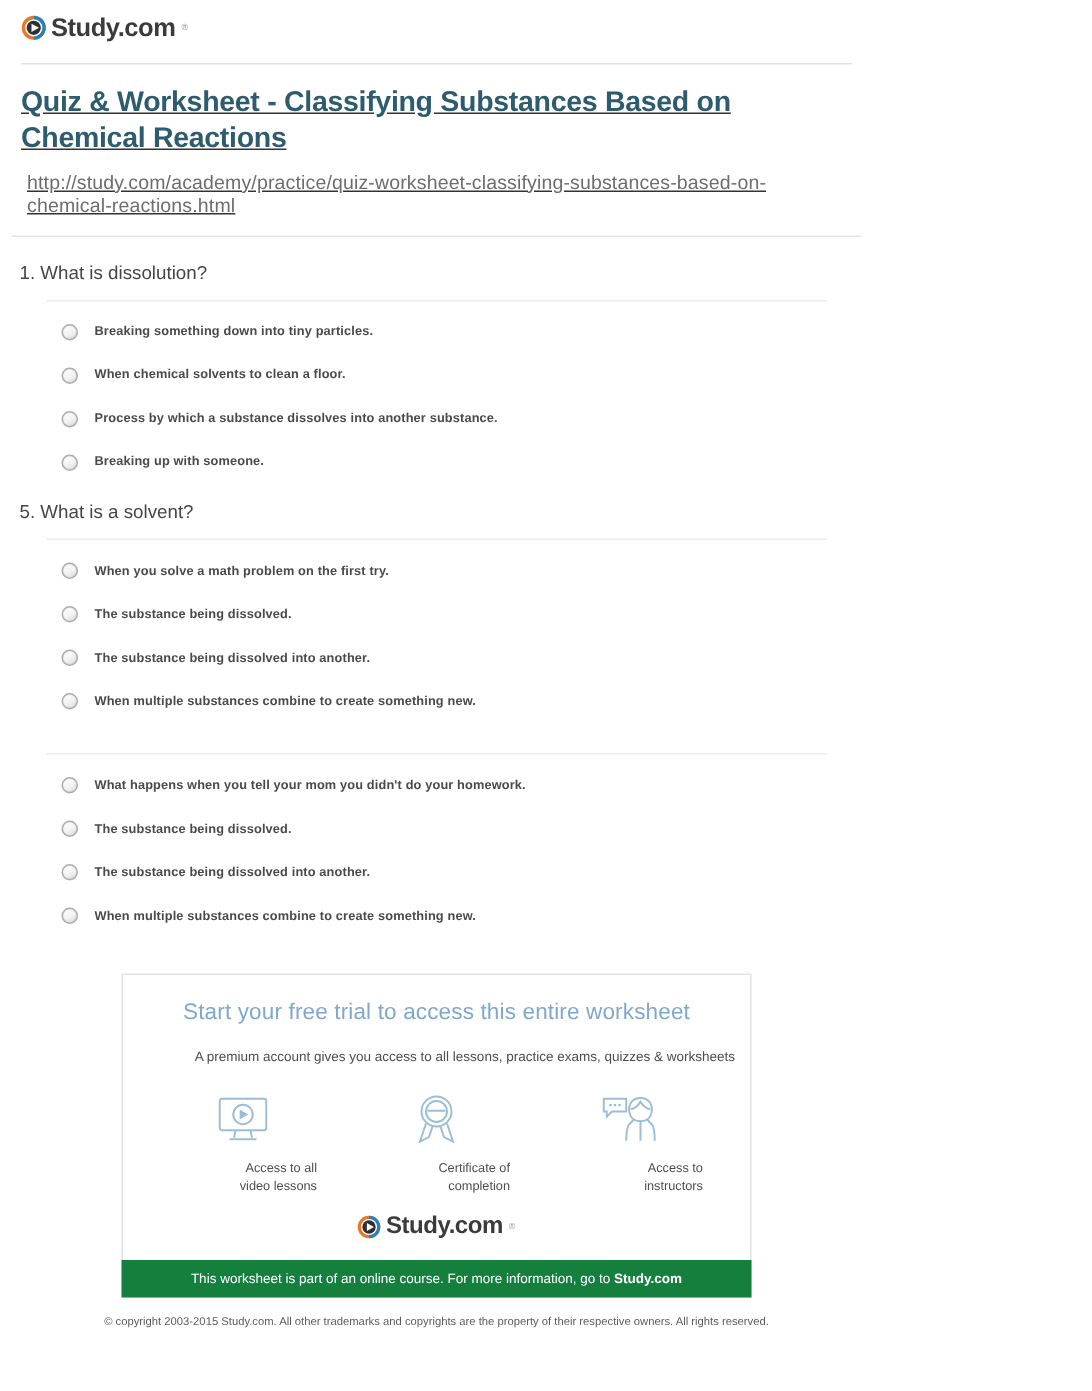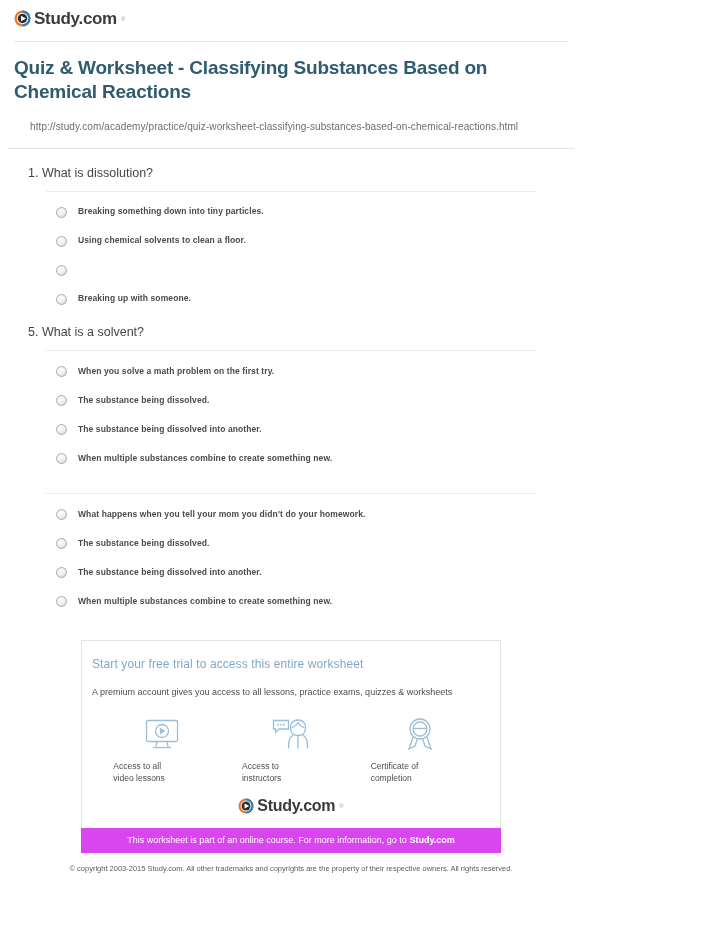--- a/index.html
+++ b/index.html
@@ -55,45 +55,46 @@
 
   .header-rule {
     border: 0;
     border-top: 1px solid #e2e2e2;
     margin: 10px 14px 0 14px;
   }
 
   
   .title-block {
     padding: 14px 28px 0 14px;
+    text-decoration: underline;
   }
   .doc-title {
     font-size: 19px;
     font-weight: bold;
     line-height: 1.28;
     color: #2e5c6e;
     margin: 0 0 8px 0;
     max-width: 520px;
     letter-spacing: -0.2px;
   }
   .doc-url {
-    font-size: 10px;
+    font-size: 13px;
     color: #6d6d6d;
-    margin: 16px;
+    margin: 4px;
     letter-spacing: 0.1px;
   }
   .title-rule {
     border: 0;
     border-top: 1px solid #e4e4e4;
     margin: 13px 8px 0 8px;
   }
 
   
   .questions {
-    padding: 0 24px;
+    padding: 0 9px;
   }
   .question {
     padding-top: 16px;
   }
   .question-text {
     font-size: 12.5px;
     color: #454545;
     margin: 0 0 0 4px;
     font-weight: normal;
     line-height: 1.3;
@@ -140,43 +141,44 @@
     justify-content: center;
   }
   .promo-card {
     width: 420px;
     border: 1px solid #dfe3e6;
     background: #ffffff;
     box-sizing: border-box;
     padding: 16px 10px 0 10px;
   }
   .promo-headline {
-    font-size: 12px;
+    text-align: center;
+    font-size: 15px;
     color: #7fa8cc;
     margin: 0 0 5px 0;
     font-weight: normal;
     letter-spacing: 0.1px;
   }
   .promo-sub {
-    text-align: left;
+    text-align: right;
     font-size: 9px;
     color: #4d4d4d;
     margin: 16px 0 16px 0;
     line-height: 1.3;
   }
   .promo-features {
     display: flex;
     justify-content: space-around;
     align-items: flex-start;
     padding: 0 6px;
     margin-bottom: 14px;
   }
   .feature {
     width: 98px;
-    text-align: left;
+    text-align: right;
   }
   .feature-icon {
     height: 38px;
     display: flex;
     align-items: center;
     justify-content: center;
     margin-bottom: 7px;
   }
   .feature-icon svg {
     display: block;
@@ -191,21 +193,21 @@
     display: flex;
     justify-content: center;
     align-items: center;
     gap: 3px;
     margin-bottom: 14px;
   }
   .promo-logo .logo-text { font-size: 16px; }
   .promo-logo .logo-mark { width: 16px; height: 16px; }
 
   .promo-bar {
-    background: #d946ef;
+    background: #15803d;
     color: #ffffff;
     text-align: center;
     font-size: 9px;
     padding: 7px 4px;
     margin: 0 -11px -1px -11px;
     line-height: 1.2;
   }
   .promo-bar b { font-weight: bold; }
 
   
@@ -251,24 +253,25 @@
     <div class="question">
       <p class="question-text">1. What is dissolution?</p>
       <hr class="question-rule">
       <ul class="choices">
         <li class="choice">
           <span class="radio-glyph"></span>
           <span class="choice-text">Breaking something down into tiny particles.</span>
         </li>
         <li class="choice">
           <span class="radio-glyph"></span>
-          <span class="choice-text">Using chemical solvents to clean a floor.</span>
-        </li>
-        <li class="choice">
-          <span class="radio-glyph"></span>
+          <span class="choice-text">When chemical solvents to clean a floor.</span>
+        </li>
+        <li class="choice">
+          <span class="radio-glyph"></span>
+          <span class="choice-text">Process by which a substance dissolves into another substance.</span>
         </li>
         <li class="choice">
           <span class="radio-glyph"></span>
           <span class="choice-text">Breaking up with someone.</span>
         </li>
       </ul>
     </div>
 
     <div class="question">
       <p class="question-text">5. What is a solvent?</p>
@@ -331,52 +334,52 @@
               <circle cx="18" cy="13" r="6.5"></circle>
               <path d="M15.8 9.6 L21.5 13 L15.8 16.4 Z" fill="#9bbdd8" stroke="none"></path>
               <path d="M13 23.5 L12 28.5 M23 23.5 L24 28.5"></path>
               <path d="M9 29.5 H27"></path>
             </svg>
           </div>
           <div class="feature-label">Access to all
 video lessons</div>
         </div>
 
+
+        <div class="feature">
+          <div class="feature-icon">
+            <svg width="32" height="34" viewBox="0 0 32 34" fill="none" stroke="#9bbdd8" stroke-width="1.3">
+              <circle cx="16" cy="12" r="10"></circle>
+              <circle cx="16" cy="12" r="7"></circle>
+              <path d="M10 11.5 H22"></path>
+              <path d="M9 20 L5 32 L11 29 L13.5 21.5"></path>
+              <path d="M23 20 L27 32 L21 29 L18.5 21.5"></path>
+            </svg>
+          </div>
+          <div class="feature-label">Certificate of
+completion</div>
+        </div>
 
         <div class="feature">
           <div class="feature-icon">
             <svg width="38" height="32" viewBox="0 0 38 32" fill="none" stroke="#9bbdd8" stroke-width="1.3">
               <path d="M1.5 2.5 H16.5 V11 H7 L3.5 14.5 V11 H1.5 Z"></path>
               <circle cx="6" cy="6.7" r="0.9" fill="#9bbdd8" stroke="none"></circle>
               <circle cx="9" cy="6.7" r="0.9" fill="#9bbdd8" stroke="none"></circle>
               <circle cx="12" cy="6.7" r="0.9" fill="#9bbdd8" stroke="none"></circle>
               <path d="M26 2 C20.5 2 18 6 18.5 11 C19 15 21.5 17.5 26 17.5 C30.5 17.5 33 15 33.5 11 C34 6 31.5 2 26 2 Z"></path>
               <path d="M19.5 9.5 C22 9 24.5 7 26 4.5 C27.5 7 30 9 32.5 9.5"></path>
               <path d="M21.5 16.5 L19 19 C17 20.5 16.5 24 16.5 30.5 M30.5 16.5 L33 19 C35 20.5 35.5 24 35.5 30.5"></path>
               <path d="M26 17.5 V30.5"></path>
             </svg>
           </div>
           <div class="feature-label">Access to
 instructors</div>
         </div>
 
-        <div class="feature">
-          <div class="feature-icon">
-            <svg width="32" height="34" viewBox="0 0 32 34" fill="none" stroke="#9bbdd8" stroke-width="1.3">
-              <circle cx="16" cy="12" r="10"></circle>
-              <circle cx="16" cy="12" r="7"></circle>
-              <path d="M10 11.5 H22"></path>
-              <path d="M9 20 L5 32 L11 29 L13.5 21.5"></path>
-              <path d="M23 20 L27 32 L21 29 L18.5 21.5"></path>
-            </svg>
-          </div>
-          <div class="feature-label">Certificate of
-completion</div>
-        </div>
-
       </div>
 
       <div class="promo-logo">
         <span class="logo-mark">
           <svg viewBox="0 0 34 34" width="16" height="16" aria-hidden="true">
             <circle cx="17" cy="17" r="16" fill="#e8762c"></circle>
             <path d="M17 1 A16 16 0 0 1 17 33 Z" fill="#2a7fb8"></path>
             <circle cx="17" cy="17" r="11.5" fill="#ffffff"></circle>
             <circle cx="17" cy="17" r="9.5" fill="#2f2f2f"></circle>
             <path d="M14 11.5 L24 17 L14 22.5 Z" fill="#ffffff"></path>

